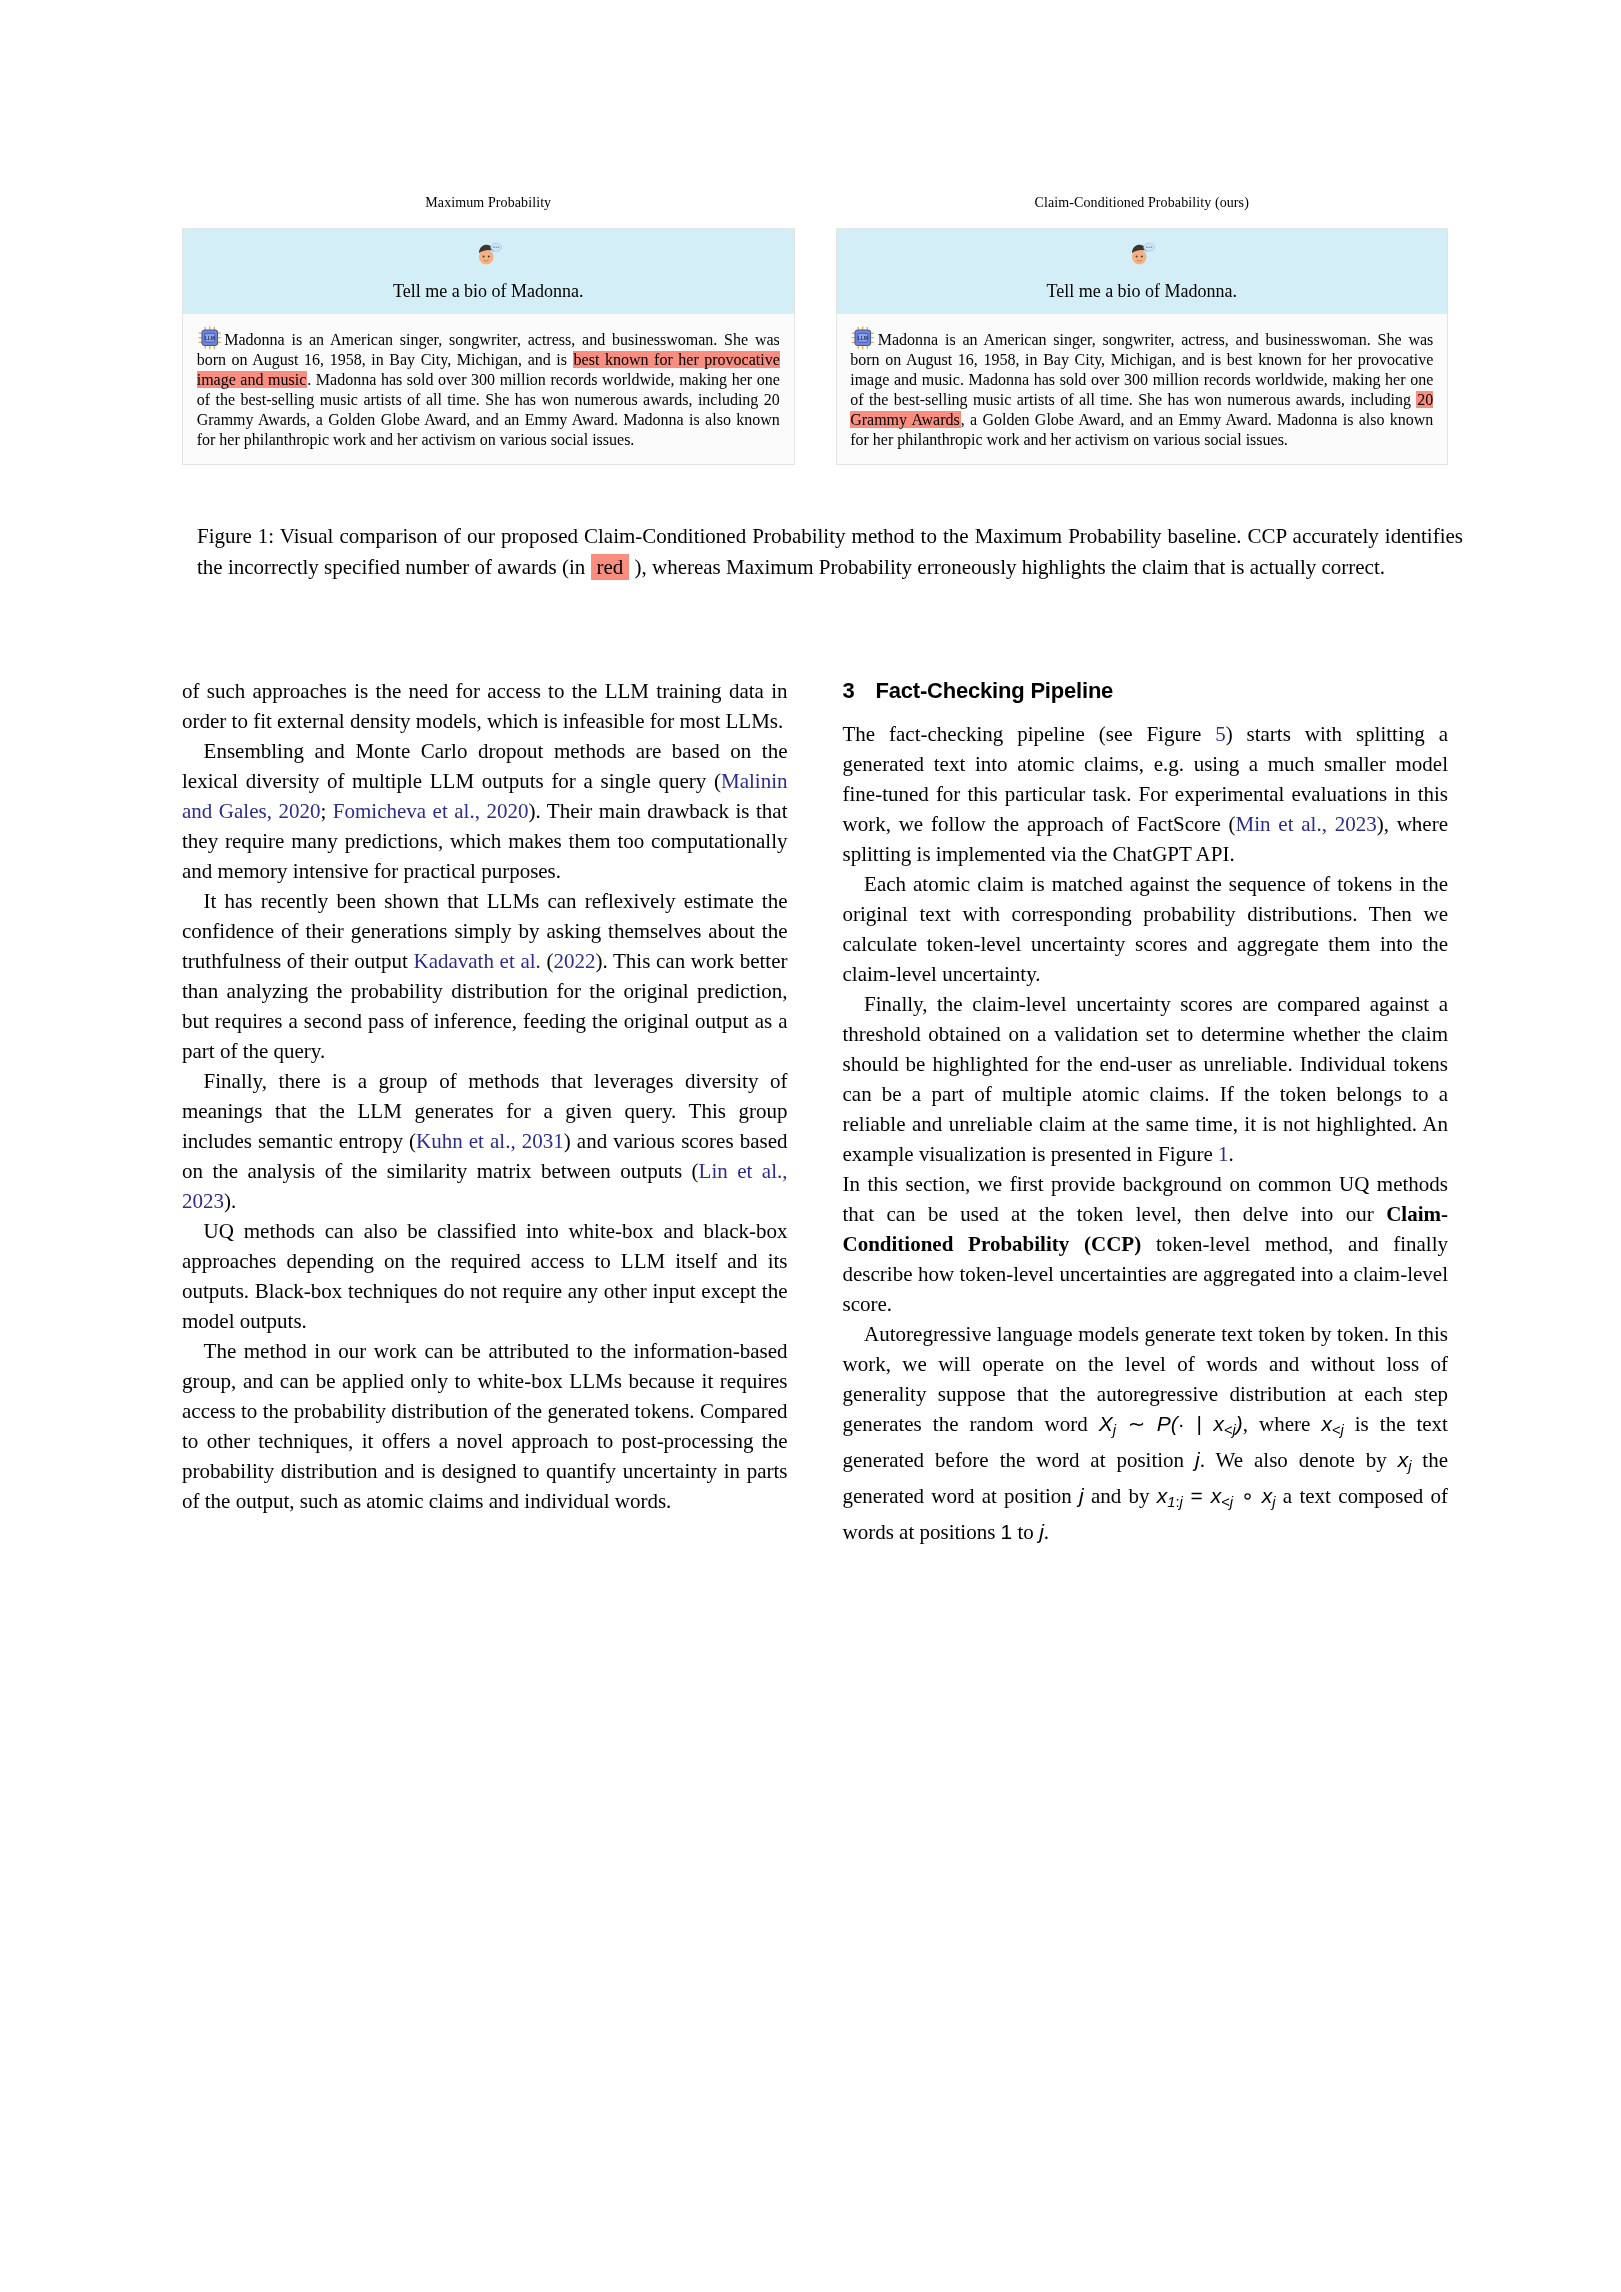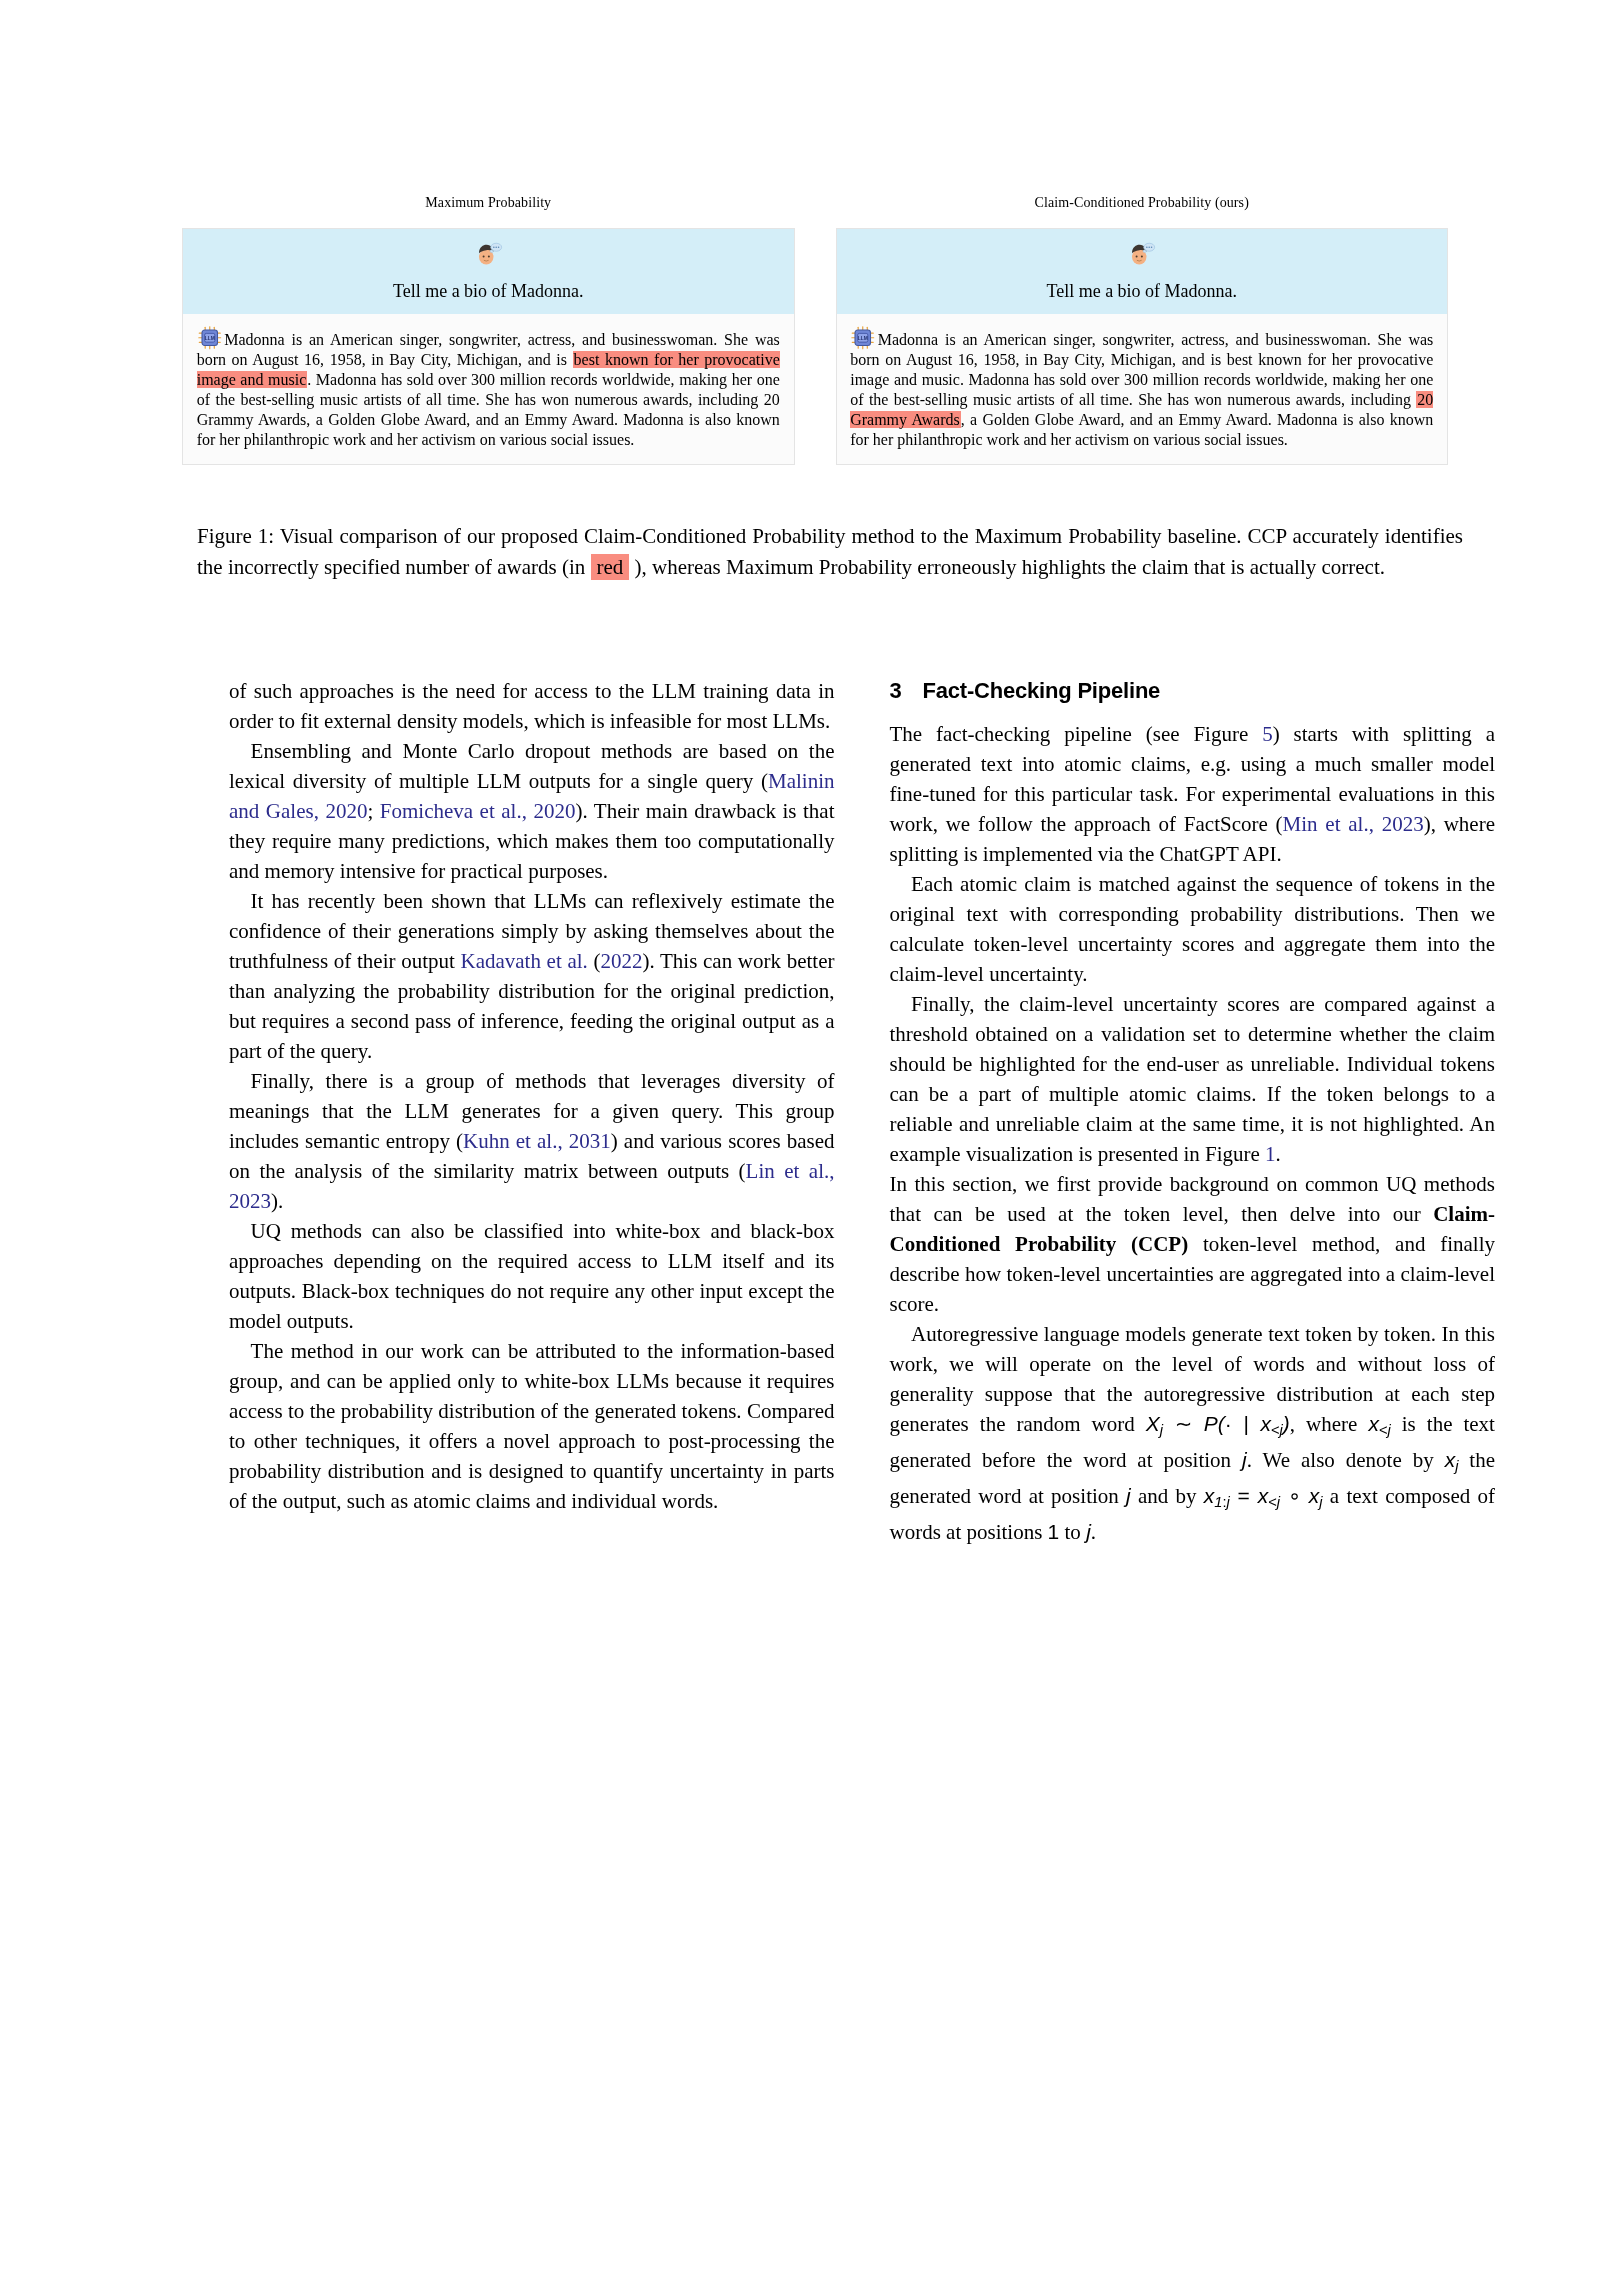--- a/index.html
+++ b/index.html
@@ -109,21 +109,20 @@
   }
 
   
   .columns {
     position: absolute;
     left: 182px;
     top: 676px;
     width: 1266px;
     display: flex;
     gap: 55px;
-    margin-left: 47px;
   }
   .col {
     width: 606px;
     font-size: 21px;
     line-height: 30px;
     text-align: justify;
     text-justify: inter-word;
     hyphens: none;
   }
   .col p {

